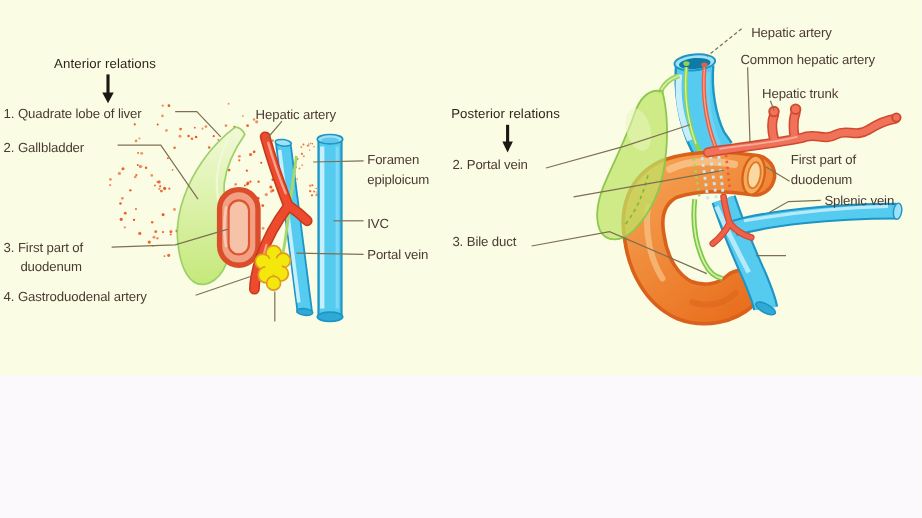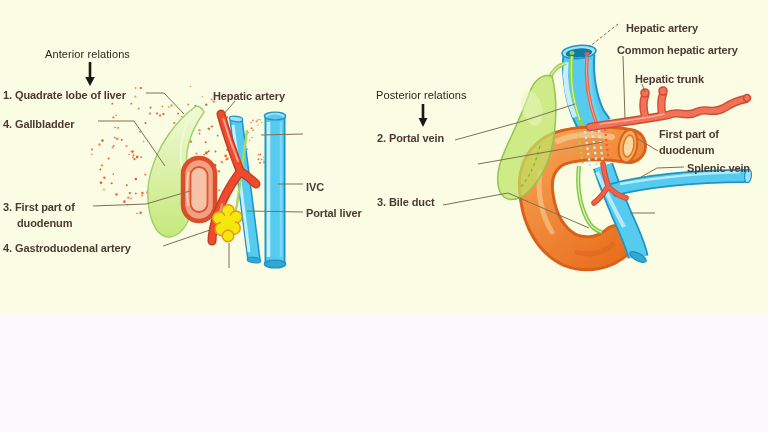--- a/index.html
+++ b/index.html
@@ -12,21 +12,20 @@
     position:absolute;left:0;top:0;width:768px;height:313px;
     background:#fbfce4;
   }
   .stage svg{position:absolute;left:0;top:0;}
   .lbl{
     position:absolute;
     font-size:11px;line-height:16px;
     color:#4b3a33;
     white-space:pre-line;
     letter-spacing:-0.1px;
-    font-weight:bold;
   }
   .title{
     font-weight:normal;color:#2f251c;letter-spacing:0.1px;
   }
   .hang{padding-left:14px;text-indent:-14px;}
   .lower{
     position:absolute;left:0;top:313px;width:768px;height:119px;
     background:#fbf9fb;
   }
 </style>
@@ -405,27 +404,29 @@
 
     <g>
       <path d="M423,104 L423,119" stroke="#1c1712" stroke-width="2.6" fill="none"></path>
       <polygon points="418.6,118 427.4,118 423,127" fill="#1c1712"></polygon>
     </g>
   </g>
 </svg>
 
   <div class="lbl title" style="left:45px;top:46px">Anterior relations</div>
   <div class="lbl" style="left:3px;top:87px">1. Quadrate lobe of liver</div>
-  <div class="lbl" style="left:3px;top:116px">4. Gallbladder</div>
+  <div class="lbl" style="left:3px;top:116px">2. Gallbladder</div>
   <div class="lbl hang" style="left:3px;top:199px">3. First part of
 duodenum</div>
   <div class="lbl" style="left:3px;top:240px">4. Gastroduodenal artery</div>
   <div class="lbl" style="left:213px;top:88px">Hepatic artery</div>
+  <div class="lbl" style="left:306px;top:126px">Foramen
+epiploicum</div>
   <div class="lbl" style="left:306px;top:179px">IVC</div>
-  <div class="lbl" style="left:306px;top:205px">Portal liver</div>
+  <div class="lbl" style="left:306px;top:205px">Portal vein</div>
 
   <div class="lbl title" style="left:376px;top:87px">Posterior relations</div>
   <div class="lbl" style="left:377px;top:130px">2. Portal vein</div>
   <div class="lbl" style="left:377px;top:194px">3. Bile duct</div>
   <div class="lbl" style="left:626px;top:20px">Hepatic artery</div>
   <div class="lbl" style="left:617px;top:42px">Common hepatic artery</div>
   <div class="lbl" style="left:635px;top:71px">Hepatic trunk</div>
   <div class="lbl" style="left:659px;top:126px">First part of
 duodenum</div>
   <div class="lbl" style="left:687px;top:160px">Splenic vein</div>

